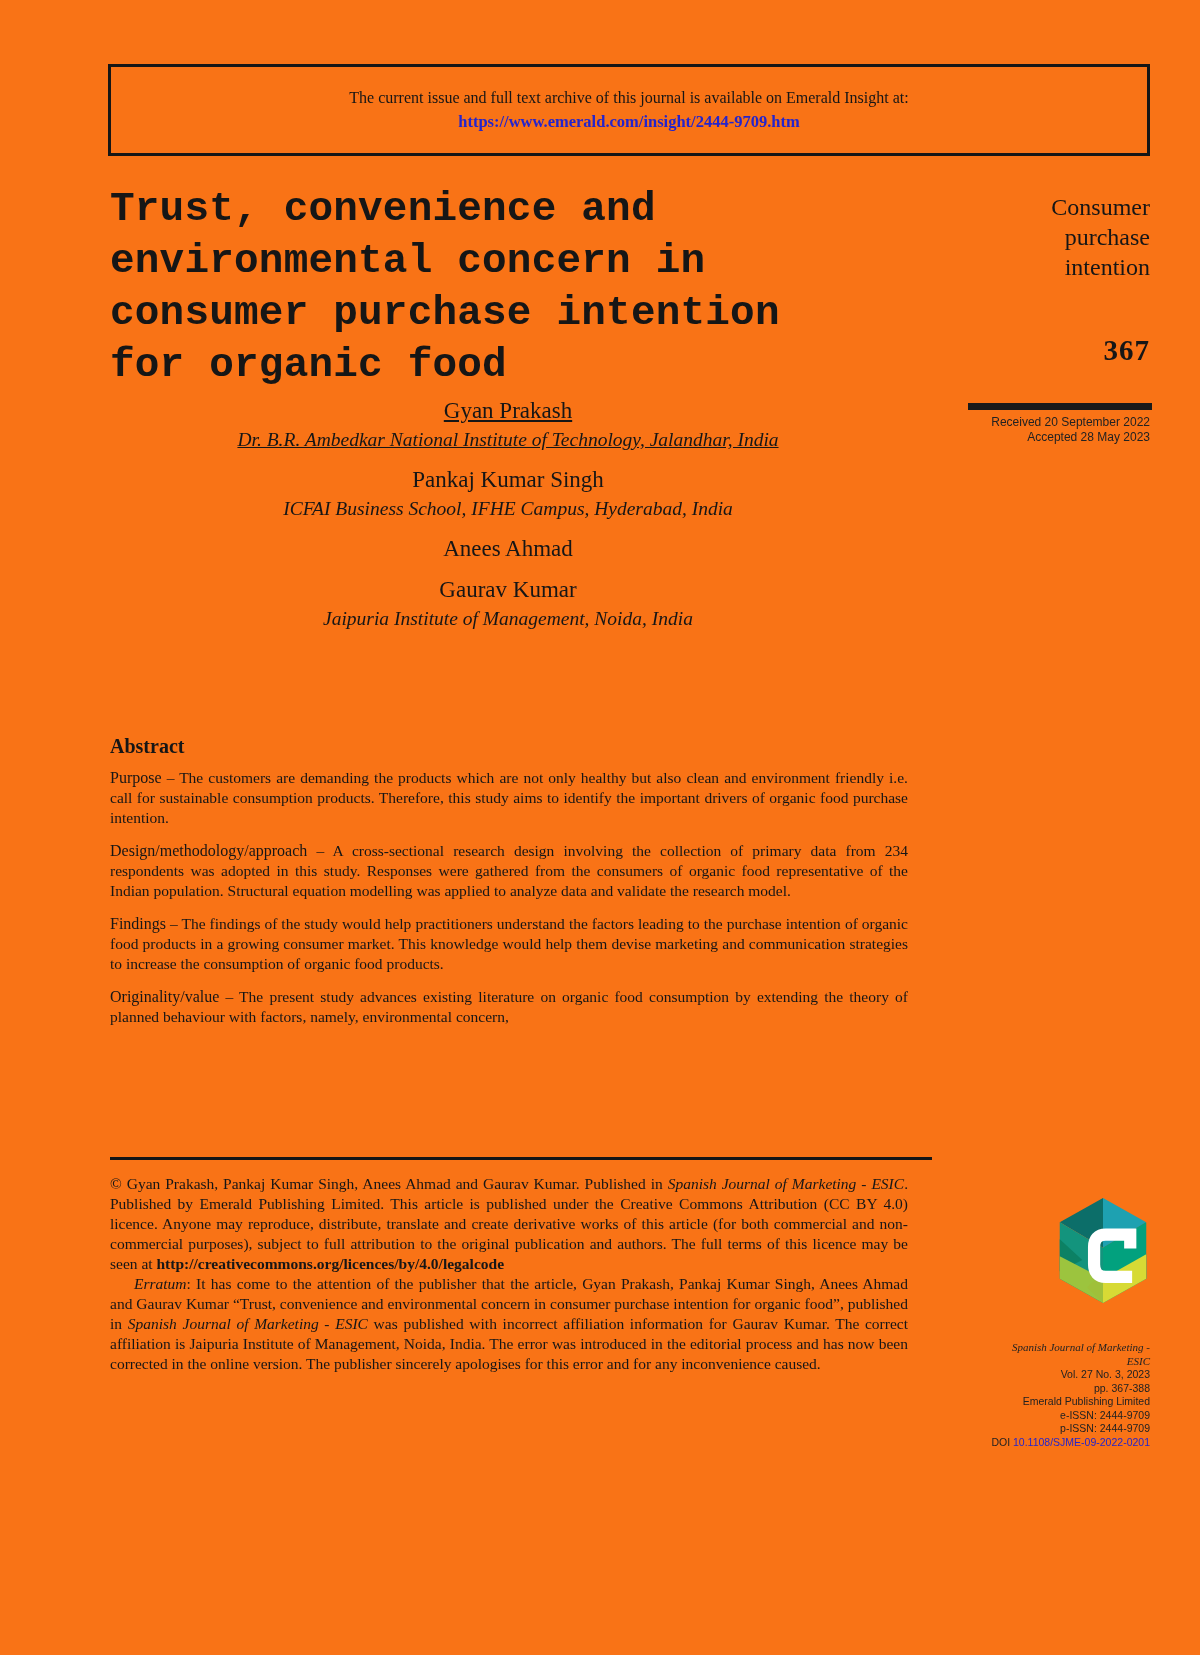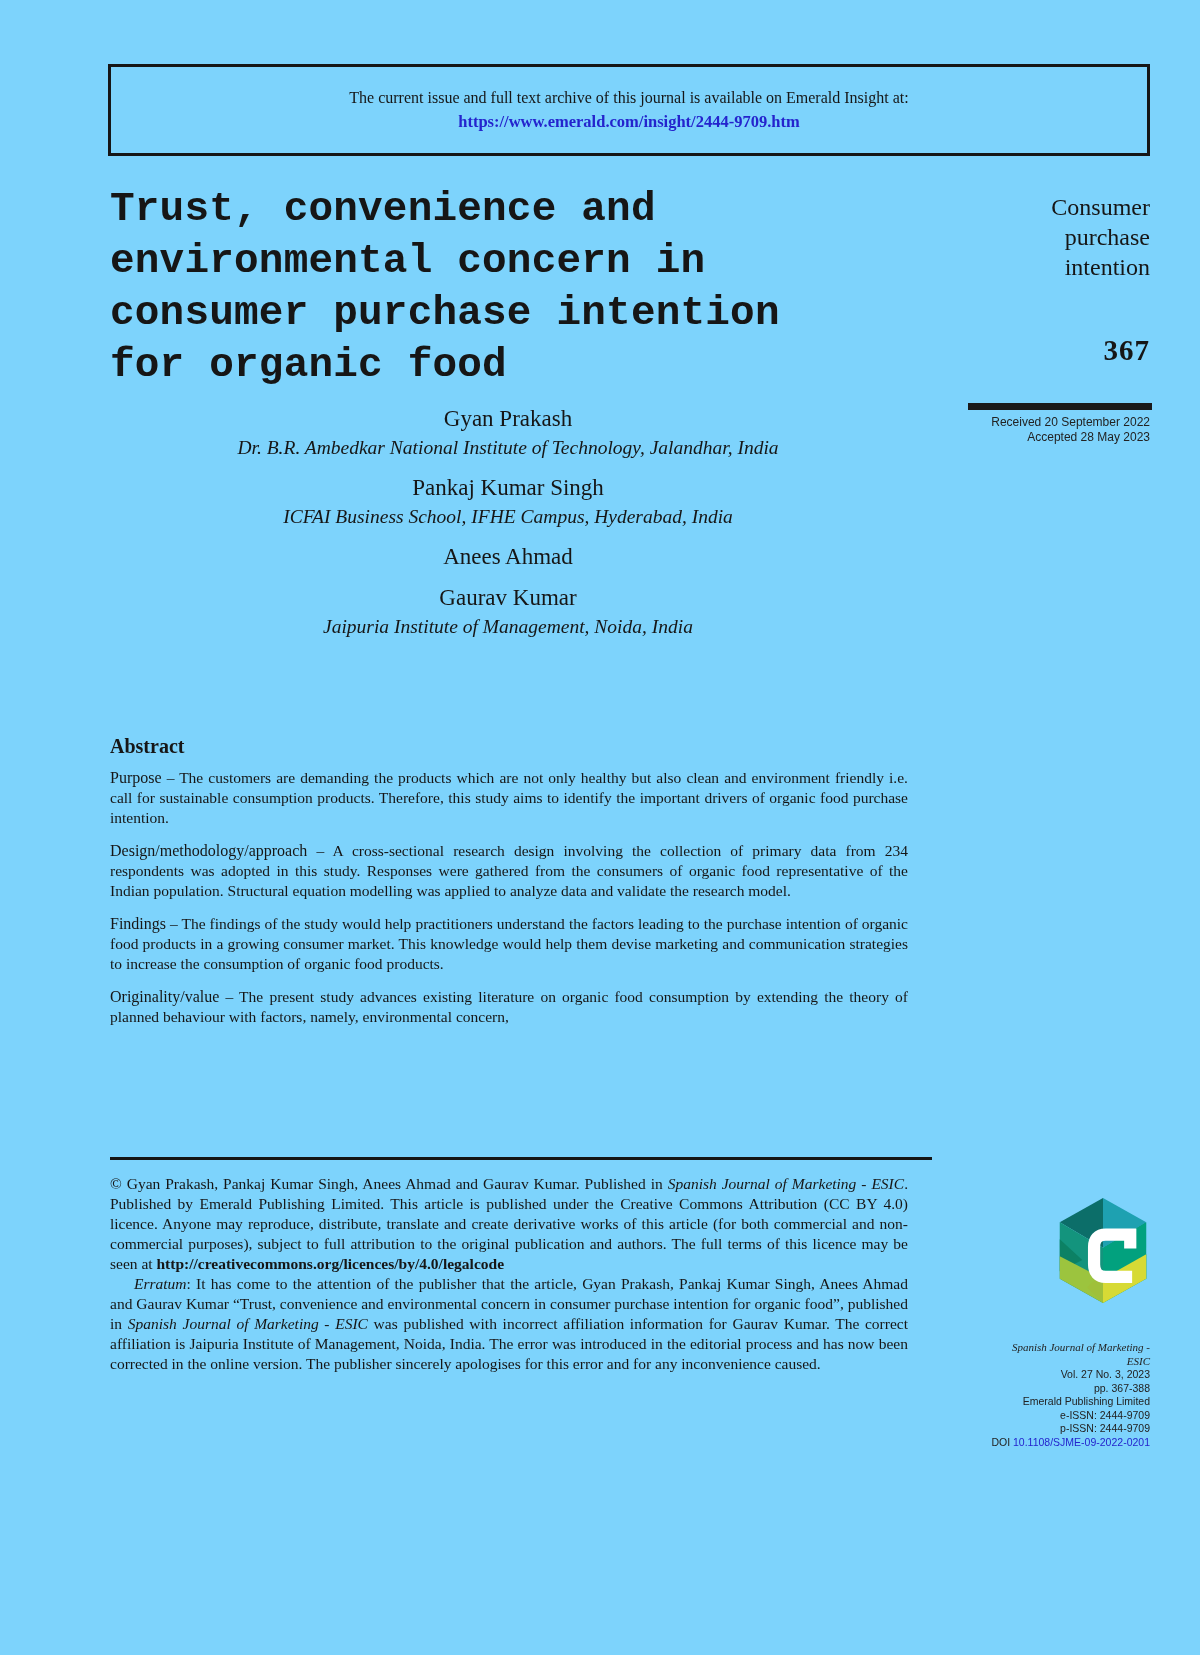--- a/index.html
+++ b/index.html
@@ -1,20 +1,20 @@
 <!DOCTYPE html>
 <html><head>
 <meta charset="utf-8">
 <style>
   html,body{margin:0;padding:0;background:#ffffff;}
   .page{
     position:relative;
     width:1200px;
     height:1655px;
-    background:#7dd3fc;
+    background:#f97316;
     font-family:"Liberation Serif", serif;
     color:#161616;
     overflow:hidden;
   }
 
   
   .archive-box{
     position:absolute; left:108px; top:64px;
     width:1036px; height:86px;
     border:3px solid #161616;
@@ -30,21 +30,21 @@
   .title{
     position:absolute; left:110px; top:183px; width:796px;
     text-align:left;
     font-family:Liberation Mono, monospace;
     font-weight:700;
     font-size:41px; line-height:52px;
     letter-spacing:0.2px;
   }
   .authors{position:absolute; left:110px; top:397px; width:796px; text-align:center;}
   .author-group{margin-top:14px;}
-  .author-group:first-child{margin-top:8px;}
+  .author-group:first-child{margin-top:0;text-decoration:underline;}
   .author-name{font-size:23px; line-height:27px;}
   .author-aff{font-style:italic; font-size:19.5px; line-height:24px; margin-top:4px;}
 
   
   .running-head{
     position:absolute; right:50px; top:192px; width:160px;
     text-align:right; font-size:24px; line-height:30px;
   }
   .page-num{
     position:absolute; right:50px; top:334px;

